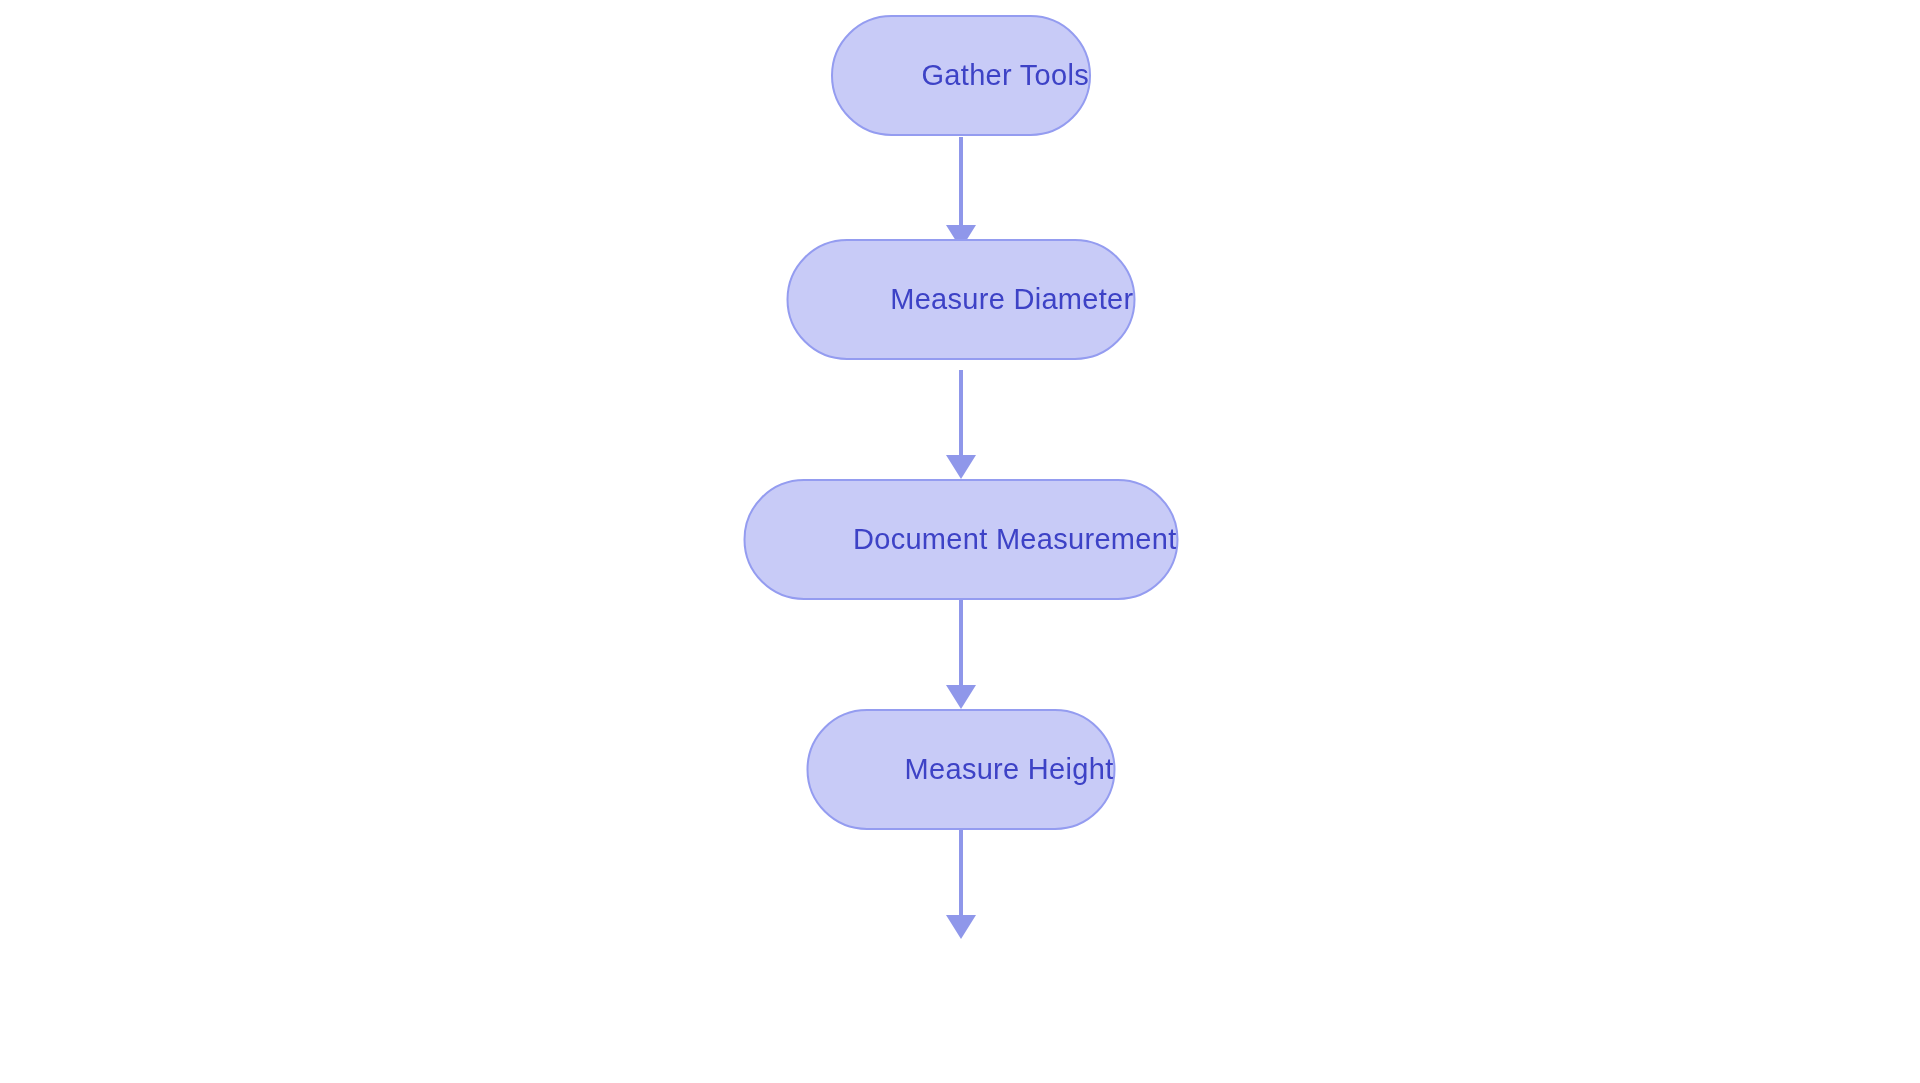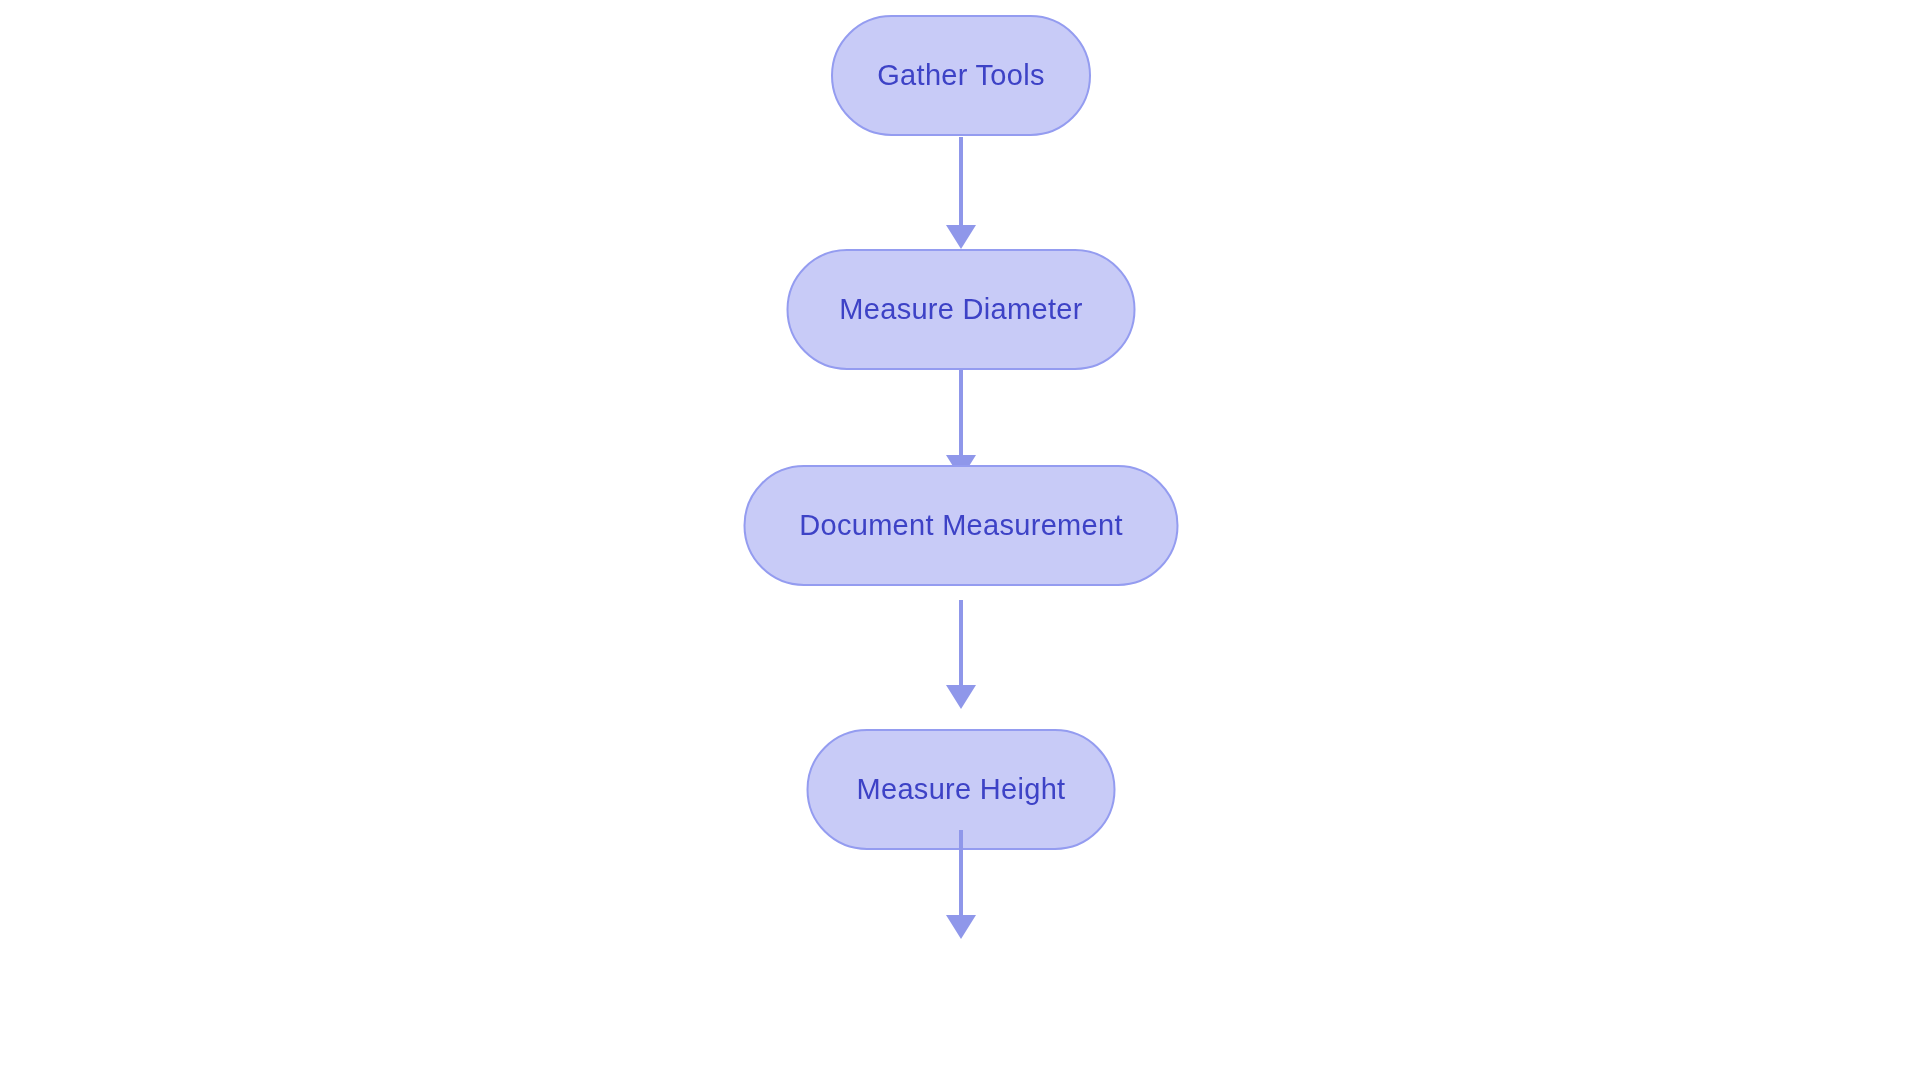--- a/index.html
+++ b/index.html
@@ -26,30 +26,30 @@
   .node {
     position: absolute;
     left: 961px;
     transform: translateX(-50%);
     height: 121px;
     border-radius: 60.5px;
     background: var(--node-fill);
     border: 2px solid var(--node-border);
     display: flex;
     align-items: center;
-    justify-content: center;
+    justify-content: flex-end;
     color: var(--node-text);
     font-size: 29px;
     letter-spacing: 0.3px;
     white-space: nowrap;
   }
   .node-1 { top: 15px;  width: 260px; }
-  .node-2 { top: 249px; width: 349px; }
-  .node-3 { top: 465px; width: 435px; }
-  .node-4 { top: 709px; width: 309px; margin-top: 20px; }
+  .node-2 { top: 239px; width: 349px; }
+  .node-3 { top: 479px; width: 435px; }
+  .node-4 { top: 709px; width: 309px; }
   .node-5 { top: 939px; width: 502px; }
 
   .connector {
     position: absolute;
     left: 961px;
     transform: translateX(-50%);
     width: 30px;
     display: flex;
     flex-direction: column;
     align-items: center;

